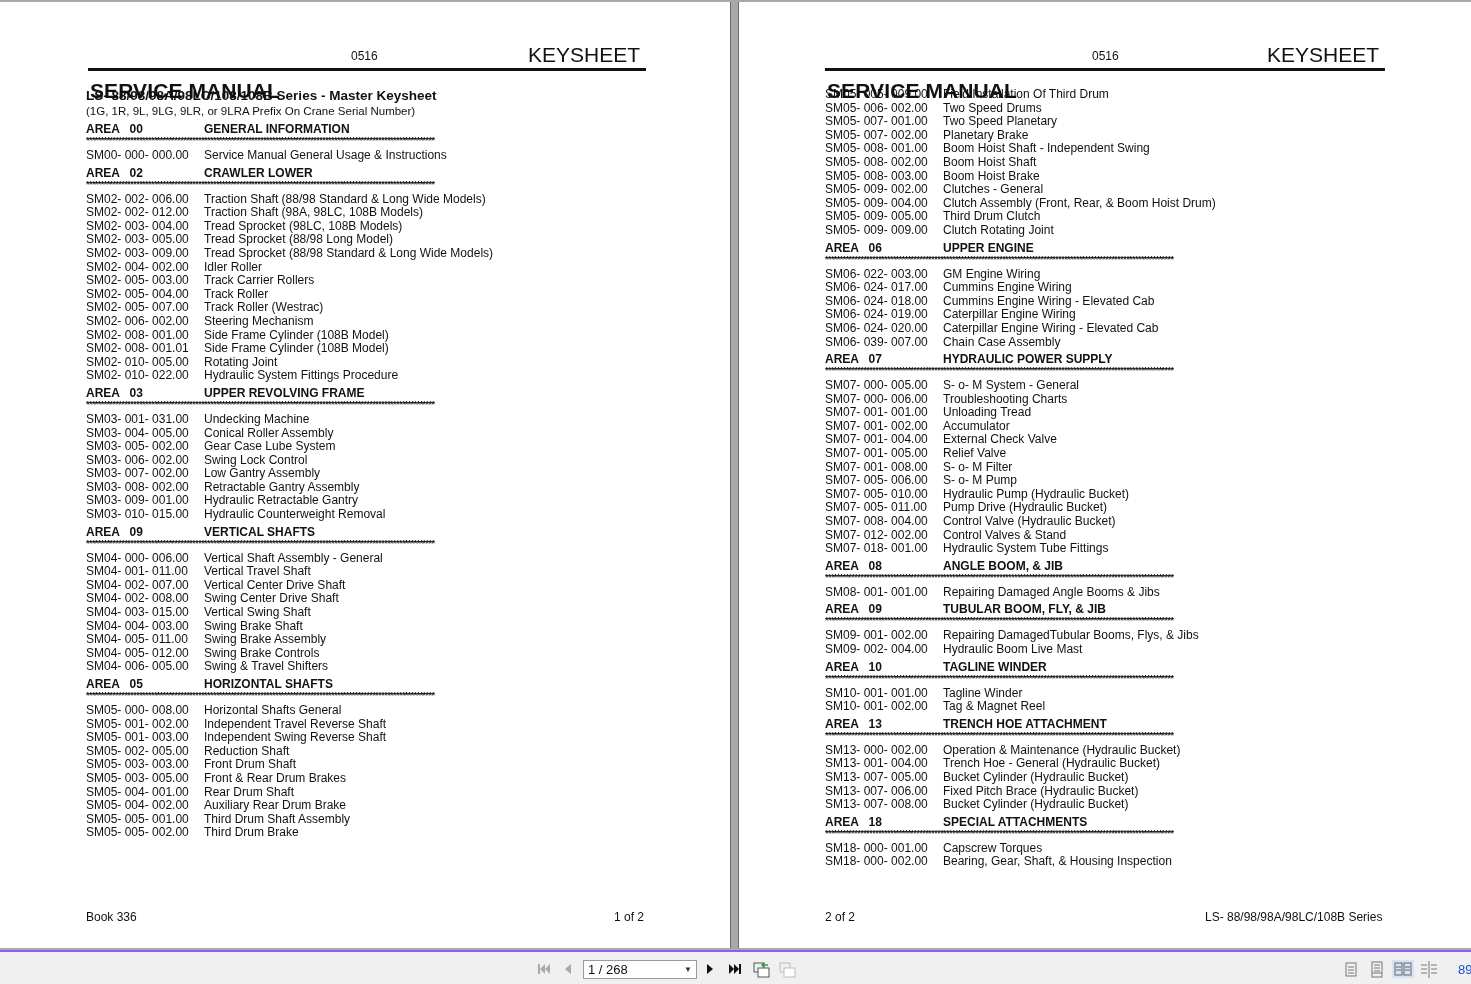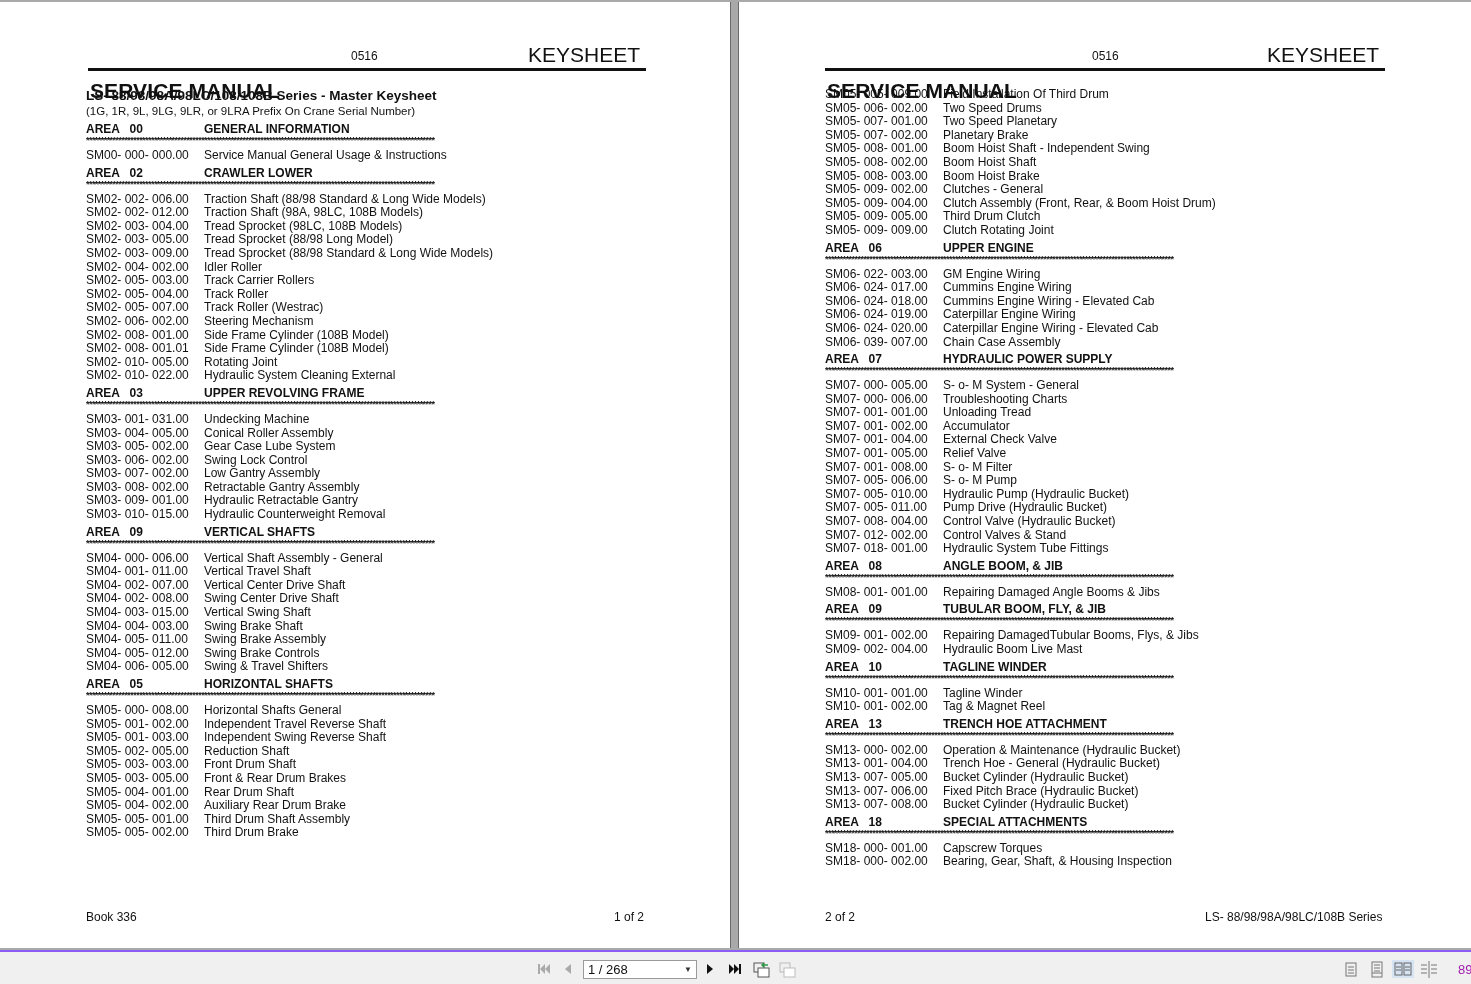--- a/index.html
+++ b/index.html
@@ -36,21 +36,21 @@
   .row .c { width: 118px; }
 
   .footer { position: absolute; top: 908px; font-size: 12px; }
 
   .toolbar { position: absolute; left: 0; top: 950px; width: 1471px; height: 34px; background: #f0f0f0; border-top: 2px solid #8b5cf6; }
   .tb { position: absolute; top: 8px; height: 18px; display: flex; align-items: center; justify-content: center; color: #555; font-size: 13px; }
   .pagebox { position: absolute; left: 583px; top: 8px; width: 114px; height: 19px; background: #fff; border: 1px solid #9a9a9a; font-size: 13px; padding-left: 4px; line-height: 17px; }
   .pagebox .dd { position: absolute; right: 4px; top: 0; font-size: 8px; color: #333; }
   .view-btn { position: absolute; top: 8px; width: 22px; height: 18px; display: flex; align-items: center; justify-content: center; }
   .view-btn.active { background: #d6e3f3; }
-  .zoomtxt { position: absolute; left: 1458px; top: 10px; font-size: 13px; color: #a21caf; }
+  .zoomtxt { position: absolute; left: 1458px; top: 10px; font-size: 13px; color: #1d4ed8; }
 </style>
 </head>
 <body>
 
 <div class="viewer">
 
   <div class="page left">
     <div class="hdr">
       <span class="title">SERVICE MANUAL</span>
       <span class="code">0516</span>
@@ -124,21 +124,21 @@
             <div class="row">
               <span class="c">SM02- 008- 001.01</span>
               <span>Side Frame Cylinder (108B Model)</span>
             </div>
             <div class="row">
               <span class="c">SM02- 010- 005.00</span>
               <span>Rotating Joint</span>
             </div>
             <div class="row">
               <span class="c">SM02- 010- 022.00</span>
-              <span>Hydraulic System Cleaning External</span>
+              <span>Hydraulic System Fittings Procedure</span>
             </div>
           </div>
           <div class="area">
             <span class="a-label" style="white-space: pre;">AREA   03</span>
             <span>UPPER REVOLVING FRAME</span>
           </div>
           <div class="stars">**********************************************************************************************************************</div>
           <div>
             <div class="row">
               <span class="c">SM03- 001- 031.00</span>

